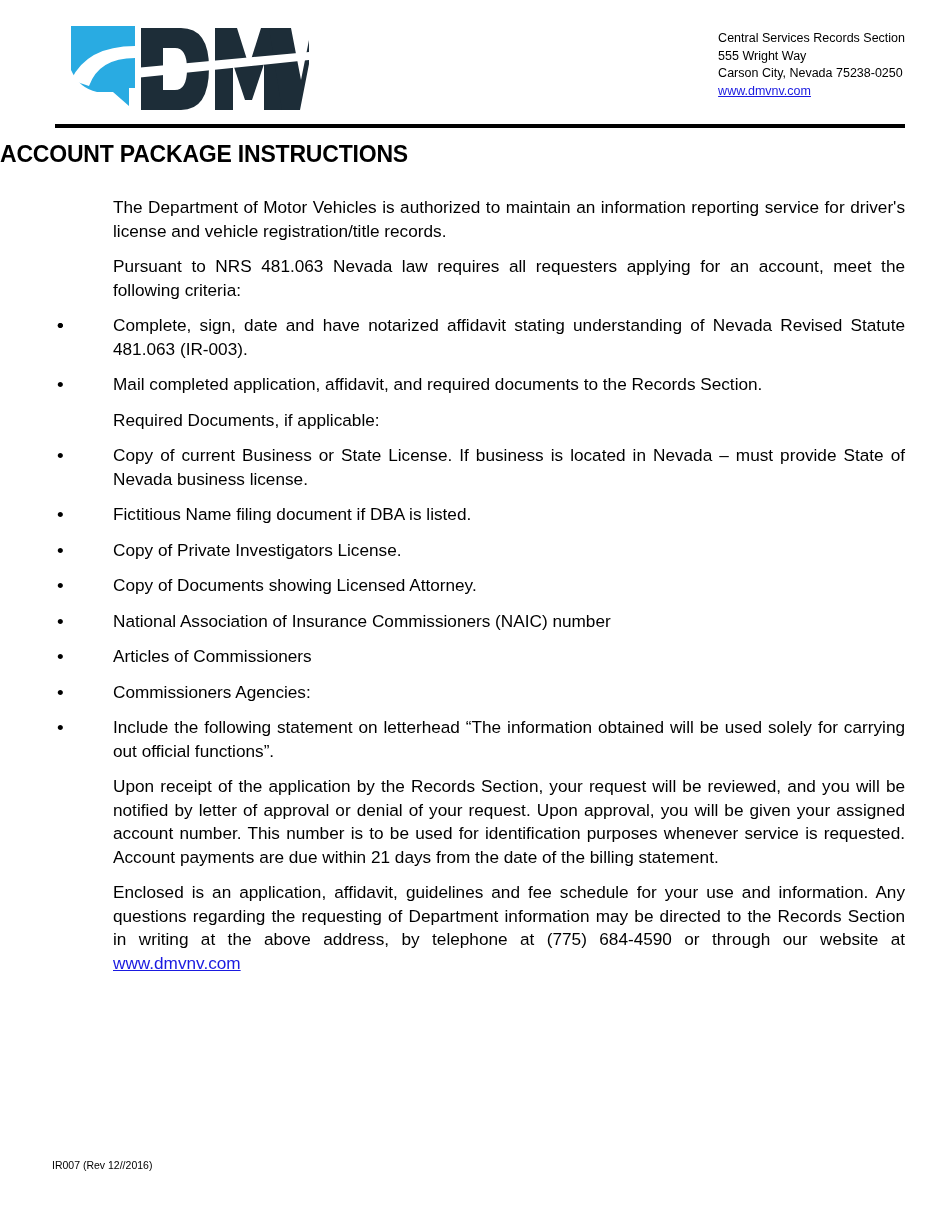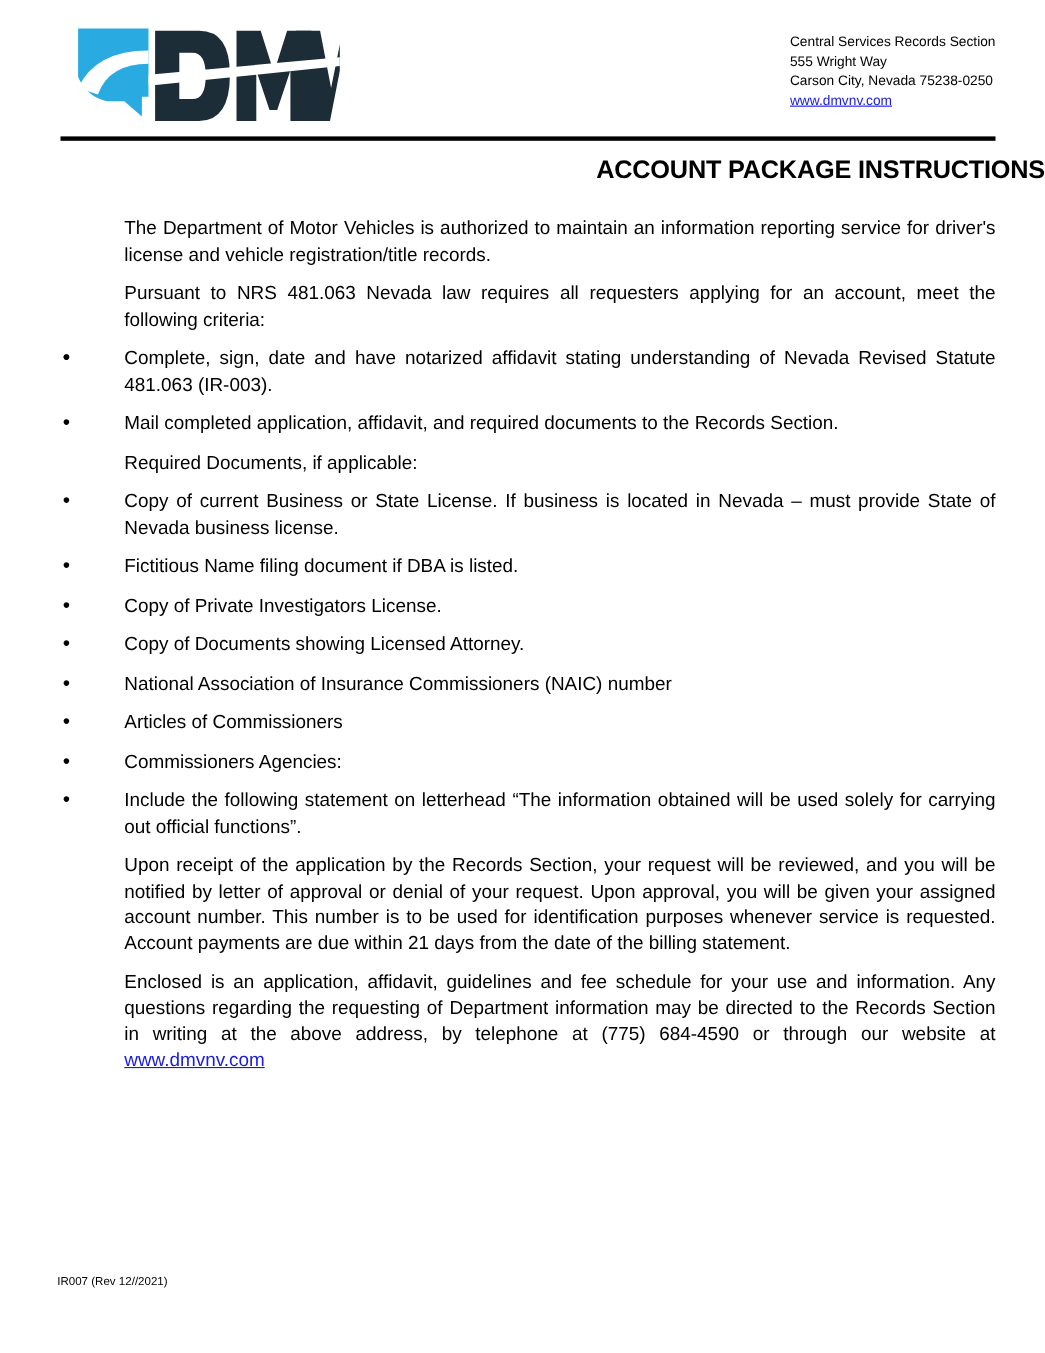--- a/index.html
+++ b/index.html
@@ -65,21 +65,21 @@
     height: 4px;
     background: #000000;
   }
 
   
   .doc-title {
     position: absolute;
     top: 141px;
     left: 0;
     width: 950px;
-    text-align: right;
+    text-align: left;
     font-size: 23px;
     font-weight: bold;
     letter-spacing: -0.2px;
     color: #000000;
   }
 
   
   .body-wrap {
     position: absolute;
     top: 196px;
@@ -234,15 +234,15 @@
       <span class="dot">•</span>
       <span>Include the following statement on letterhead “The information obtained will be used solely for carrying out official functions”.</span>
     </div>
 
     <p class="para">Upon receipt of the application by the Records Section, your request will be reviewed, and you will be notified by letter of approval or denial of your request. Upon approval, you will be given your assigned account number. This number is to be used for identification purposes whenever service is requested.  Account payments are due within 21 days from the date of the billing statement.</p>
 
     <p class="para"><span>Enclosed is an application, affidavit, guidelines and fee schedule for your use and information. Any questions regarding the requesting of Department information may be directed to the Records Section in writing at the above address, by telephone at (775) 684-4590 or through our website at </span><span class="inline-link">www.dmvnv.com</span></p>
 
   </div>
 
-  <div class="footer">IR007 (Rev 12//2021)</div>
+  <div class="footer">IR007 (Rev 12//2016)</div>
 
 </div>
 
 </body></html>

